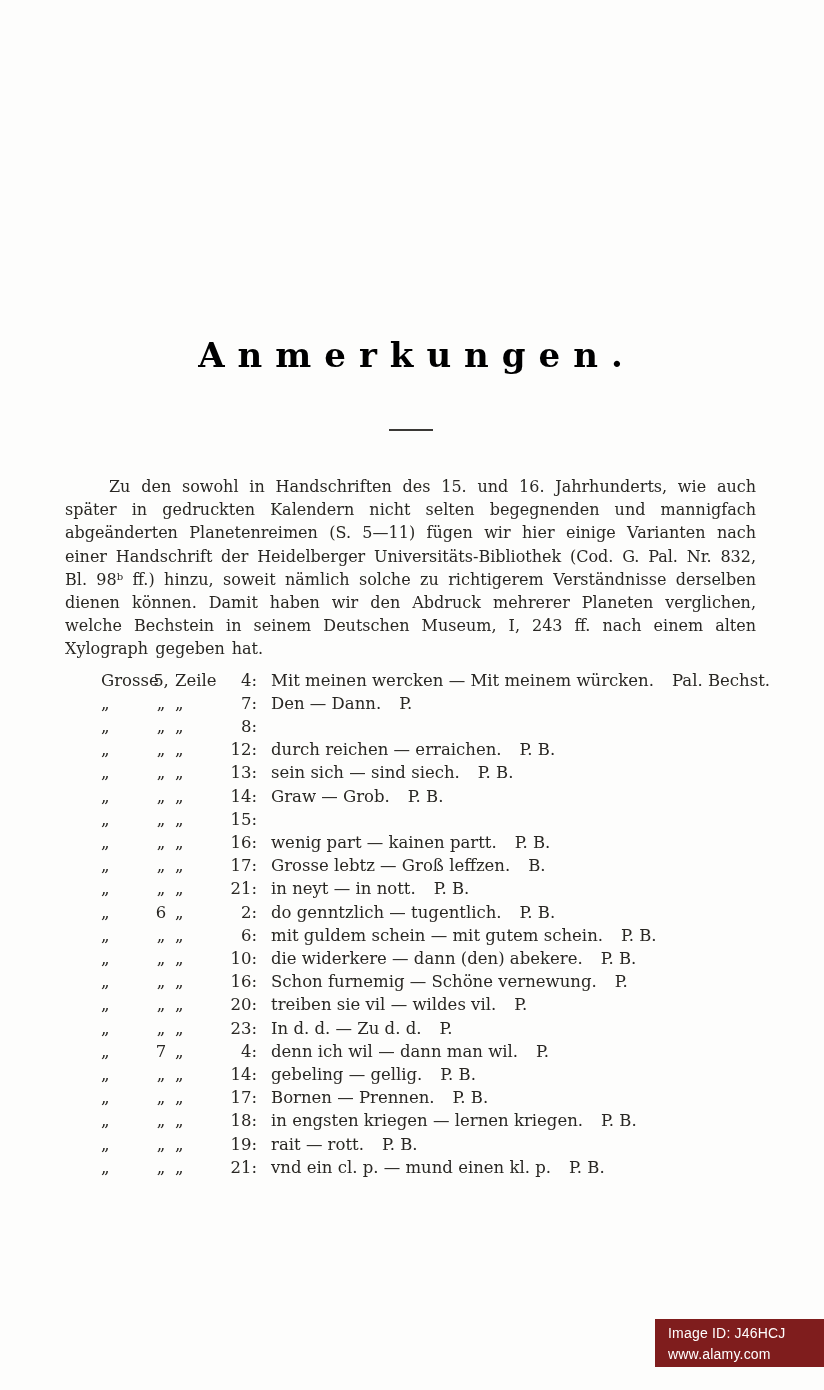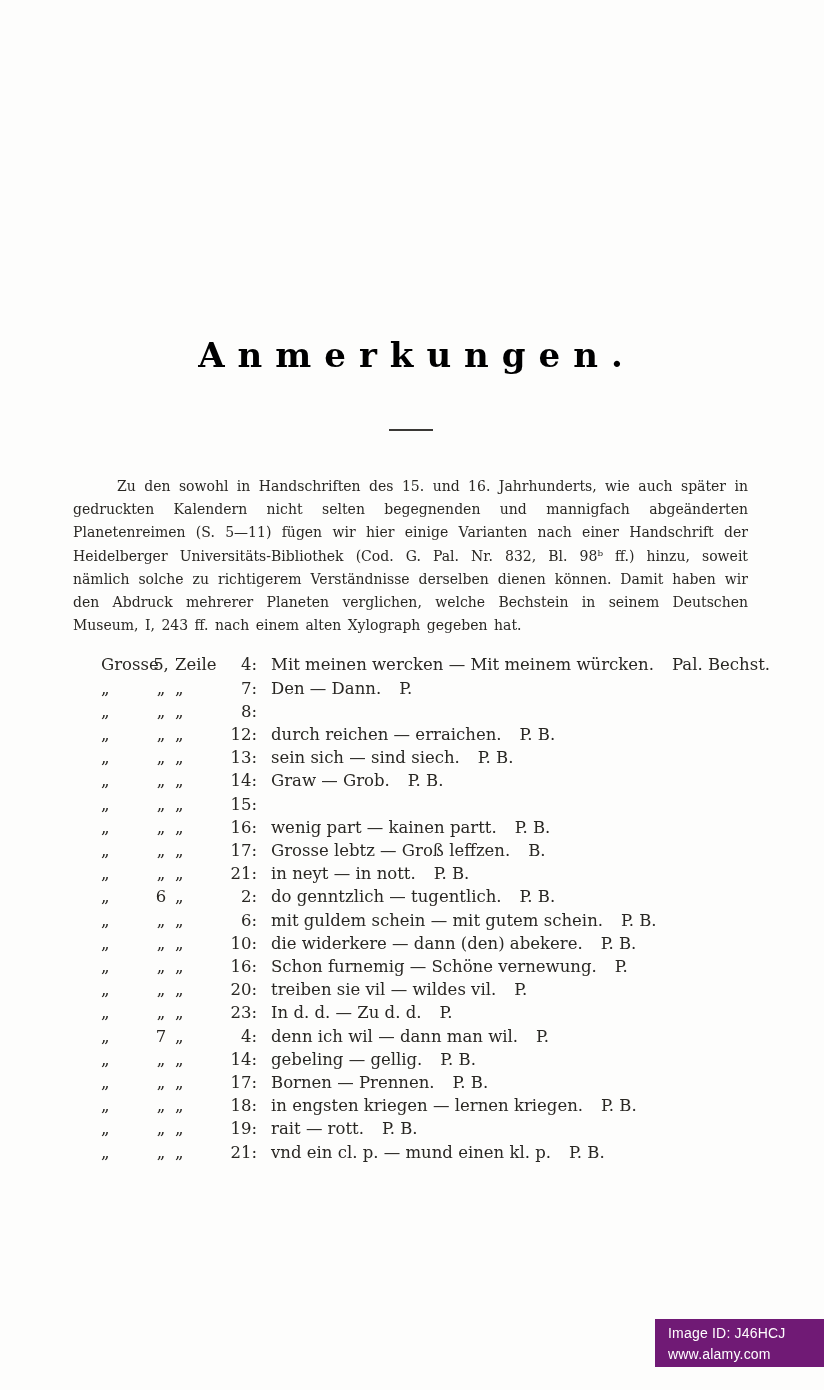--- a/index.html
+++ b/index.html
@@ -24,25 +24,25 @@
   }
 
   .divider {
     width: 44px;
     border: none;
     border-top: 2px solid #3a3835;
     margin: 54px auto 44px auto;
   }
 
   .para {
-    font-size: 14px;
+    font-size: 16px;
     line-height: 23.2px;
     text-align: justify;
     text-indent: 44px;
-    margin: 16px;
+    margin: 8px;
     word-spacing: 2px;
   }
 
   .notes { margin: 0 0 0 44px; }
   .note-row {
     display: grid;
     grid-template-columns: 46px 28px 48px 34px 1fr;
     font-size: 16.5px;
     line-height: 23.2px;
   }
@@ -52,21 +52,21 @@
   .c-line  { text-align: right; }
   .c-text  { padding-left: 14px; white-space: nowrap; }
   .ref     { margin-left: 18px; white-space: nowrap; }
 
   .alamy-bar {
     position: absolute;
     right: 0;
     bottom: 23px;
     width: 169px;
     height: 48px;
-    background: #701a75;
+    background: #7f1d1d;
     color: #ffffff;
     font-family: "Liberation Sans", sans-serif;
     display: flex;
     flex-direction: column;
     justify-content: center;
     box-sizing: border-box;
     padding-left: 13px;
     gap: 5px;
   }
   .alamy-bar .line { font-size: 14px; letter-spacing: 0.2px; }

